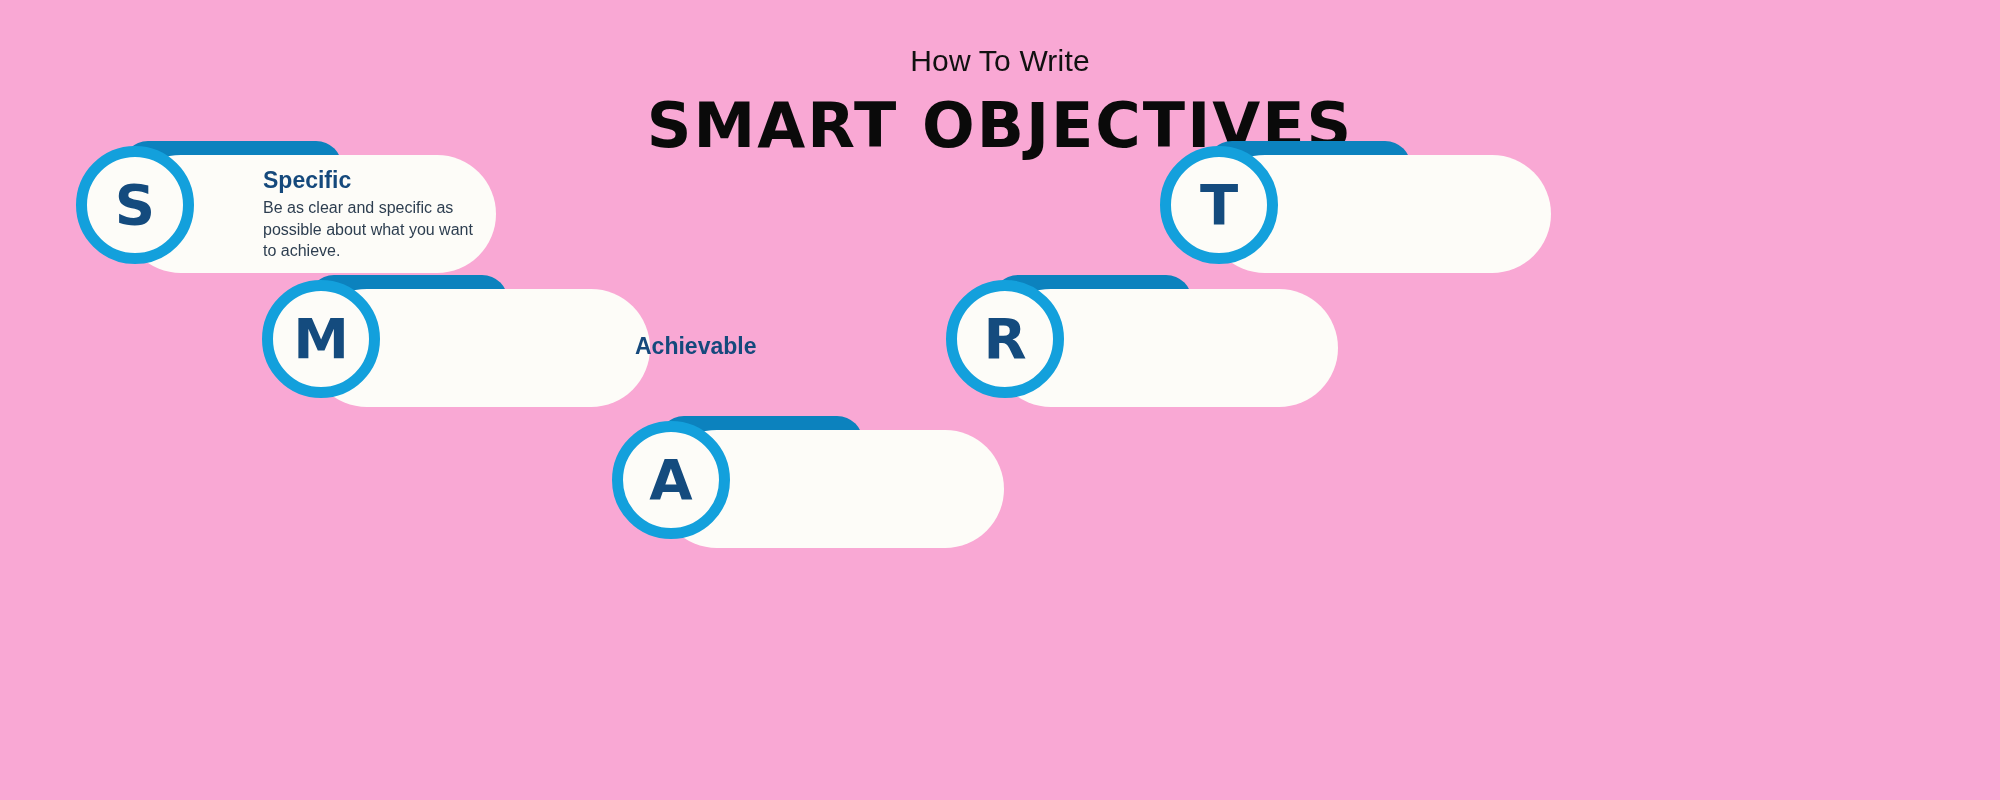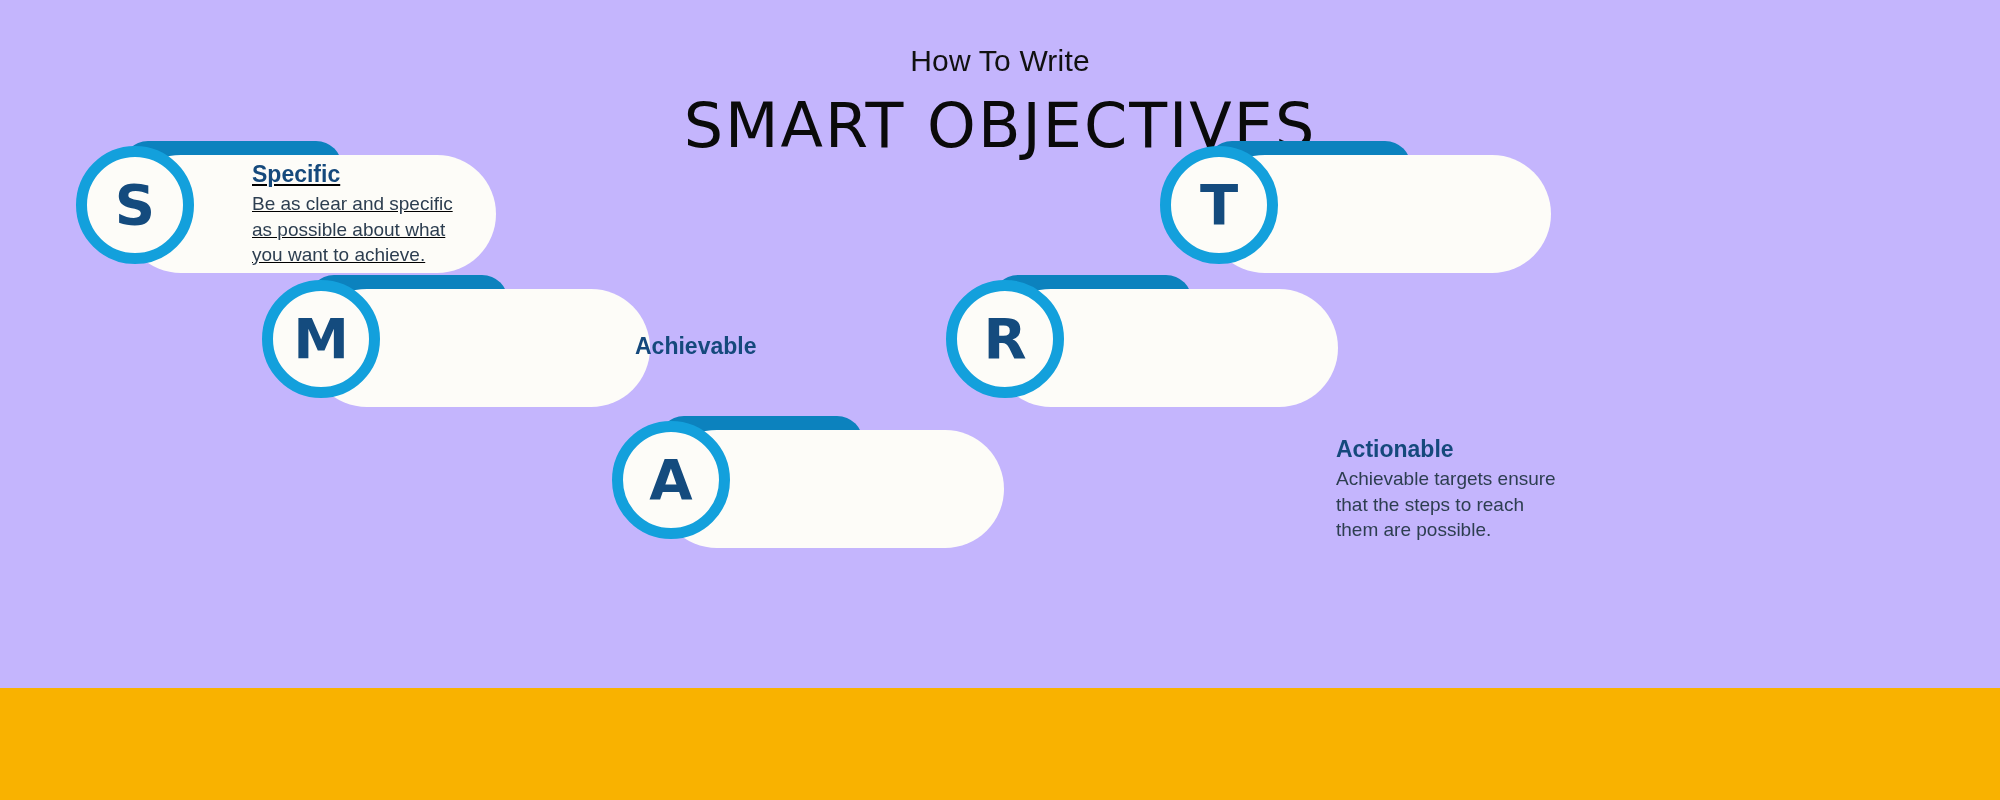--- a/index.html
+++ b/index.html
@@ -12,22 +12,22 @@
     height: 800px;
     background: #F9B200;
     font-family: "Liberation Sans", sans-serif;
     overflow: hidden;
     position: relative;
   }
 
   #canvas {
     position: relative;
     width: 2000px;
-    height: 688px;
-    background: #c4b5fd;
+    height: 800px;
+    background: #f9a8d4;
   }
 
   
   .title-block {
     position: absolute;
     top: 0;
     left: 0;
     width: 2000px;
     text-align: center;
     pointer-events: none;
@@ -40,21 +40,21 @@
     font-weight: 400;
     line-height: 1.1;
     color: #111111;
     letter-spacing: 0.2px;
   }
   .headline {
     margin: 0;
     padding-top: 16px;
     font-family: "DejaVu Sans", sans-serif;
     font-size: 62px;
-    font-weight: 400;
+    font-weight: 700;
     line-height: 1.05;
     color: #0A0A0A;
     letter-spacing: 2px;
   }
 
   
   .card {
     position: absolute;
     height: 118px;
   }
@@ -127,32 +127,32 @@
     font-family: "Liberation Sans", sans-serif;
     font-size: 23px;
     font-weight: 700;
     line-height: 1.15;
     color: #15497C;
     white-space: nowrap;
   }
   .card-desc {
     margin: 0;
     font-family: "Liberation Sans", sans-serif;
-    font-size: 19px;
+    font-size: 16px;
     font-weight: 400;
     line-height: 1.33;
     color: #2D3E50;
   }
 
   
   
   #card-specific            { left: 76px;   top: 155px; width: 374px; }
   #card-specific .card-accent { width: 220px; }
   #card-specific .card-body   { width: 374px; }
-  #card-specific .card-text   { left: 176px; width: 215px; text-decoration: underline; }
+  #card-specific .card-text   { left: 187px; width: 215px; }
 
   
   #card-measurable            { left: 262px; top: 289px; width: 342px; }
   #card-measurable .card-accent { width: 200px; }
   #card-measurable .card-body   { width: 342px; }
   #card-measurable .card-text   { left: 373px; width: 215px; }
 
   
   #card-actionable            { left: 612px; top: 430px; width: 346px; }
   #card-actionable .card-accent { width: 205px; }
@@ -201,24 +201,20 @@
       <h2 class="card-heading">Achievable</h2>
     </div>
   </div>
 
   <div class="card" id="card-actionable">
     <div class="card-accent"></div>
     <div class="card-body"></div>
     <div class="card-badge">
       <span class="card-letter">A</span>
     </div>
-    <div class="card-text">
-      <h2 class="card-heading">Actionable</h2>
-      <p class="card-desc">Achievable targets ensure that the steps to reach them are possible.</p>
-    </div>
   </div>
 
   <div class="card" id="card-realistic">
     <div class="card-accent"></div>
     <div class="card-body"></div>
     <div class="card-badge">
       <span class="card-letter">R</span>
     </div>
 
   </div>

